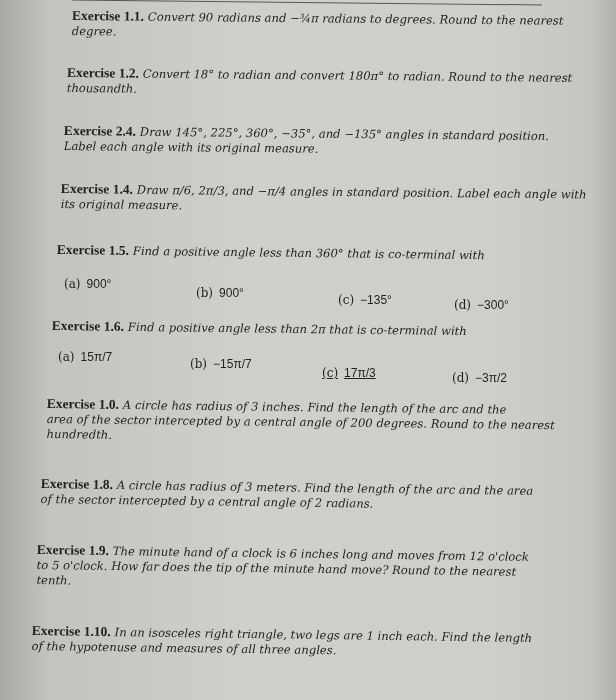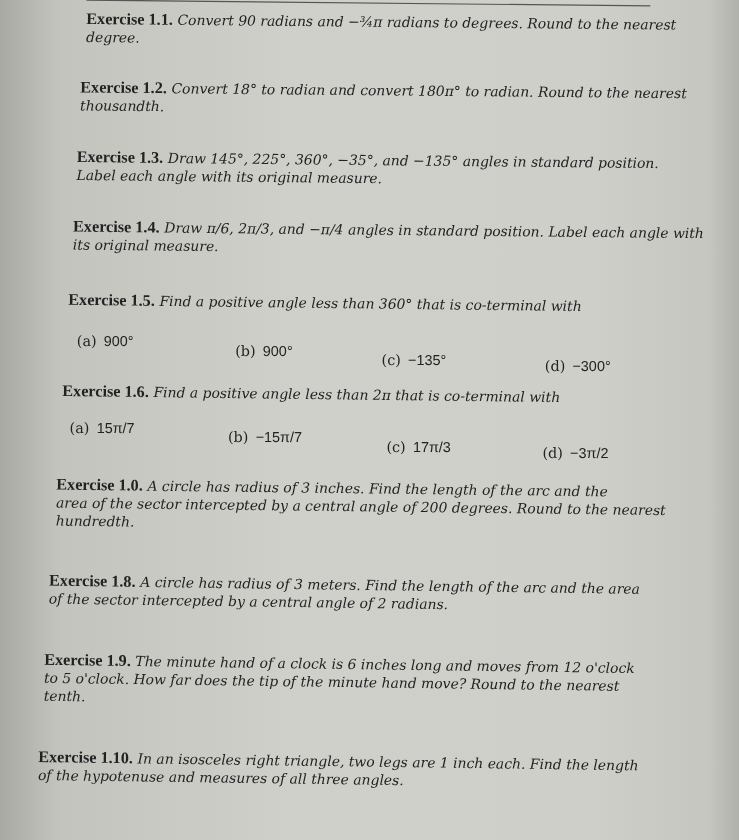--- a/index.html
+++ b/index.html
@@ -29,46 +29,46 @@
     <span class="line"><span class="head">Exercise 1.1.</span> <span class="body">Convert 90 radians and −¾π radians to degrees. Round to the nearest</span></span>
     <span class="line body">degree.</span>
   </div>
 
   <div class="ex" style="left:67px;top:65px;transform:rotate(0.55deg);">
     <span class="line"><span class="head">Exercise 1.2.</span> <span class="body">Convert 18° to radian and convert 180π° to radian. Round to the nearest</span></span>
     <span class="line body">thousandth.</span>
   </div>
 
   <div class="ex" style="left:64px;top:123px;transform:rotate(0.6deg);">
-    <span class="line"><span class="head">Exercise 1.3.</span> <span class="body">Draw 145°, 225°, 360°, −35°, and −135° angles in standard position.</span></span>
+    <span class="line"><span class="head">Exercise 2.4.</span> <span class="body">Draw 145°, 225°, 360°, −35°, and −135° angles in standard position.</span></span>
     <span class="line body">Label each angle with its original measure.</span>
   </div>
 
   <div class="ex" style="left:61px;top:181px;transform:rotate(0.6deg);">
     <span class="line"><span class="head">Exercise 1.4.</span> <span class="body">Draw π/6, 2π/3, and −π/4 angles in standard position. Label each angle with</span></span>
     <span class="line body">its original measure.</span>
   </div>
 
   <div class="ex" style="left:57px;top:242px;transform:rotate(0.7deg);">
     <span class="line"><span class="head">Exercise 1.5.</span> <span class="body">Find a positive angle less than 360° that is co-terminal with</span></span>
   </div>
   <div class="opts">
     <div class="opt" style="left:64px;top:277px;"><span class="lbl">(a)</span><span>900°</span></div>
     <div class="opt" style="left:196px;top:286px;"><span class="lbl">(b)</span><span>900°</span></div>
-    <div class="opt" style="left:318px;top:293px;"><span class="lbl">(c)</span><span>−135°</span></div>
+    <div class="opt" style="left:338px;top:293px;"><span class="lbl">(c)</span><span>−135°</span></div>
     <div class="opt" style="left:454px;top:298px;"><span class="lbl">(d)</span><span>−300°</span></div>
   </div>
 
   <div class="ex" style="left:52px;top:318px;transform:rotate(0.7deg);">
     <span class="line"><span class="head">Exercise 1.6.</span> <span class="body">Find a positive angle less than 2π that is co-terminal with</span></span>
   </div>
   <div class="opts">
     <div class="opt" style="left:58px;top:350px;"><span class="lbl">(a)</span><span>15π/7</span></div>
     <div class="opt" style="left:190px;top:357px;text-align:right;"><span class="lbl">(b)</span><span>−15π/7</span></div>
-    <div class="opt" style="left:322px;top:366px;"><span class="lbl">(c)</span><span>17π/3</span></div>
+    <div class="opt" style="left:322px;top:366px;text-decoration:underline;"><span class="lbl">(c)</span><span>17π/3</span></div>
     <div class="opt" style="left:452px;top:371px;"><span class="lbl">(d)</span><span>−3π/2</span></div>
   </div>
 
   <div class="ex" style="left:47px;top:396px;transform:rotate(0.7deg);">
     <span class="line"><span class="head">Exercise 1.0.</span> <span class="body">A circle has radius of 3 inches. Find the length of the arc and the</span></span>
     <span class="line body">area of the sector intercepted by a central angle of 200 degrees. Round to the nearest</span>
     <span class="line body">hundredth.</span>
   </div>
 
   <div class="ex" style="left:41px;top:476px;transform:rotate(0.8deg);">

